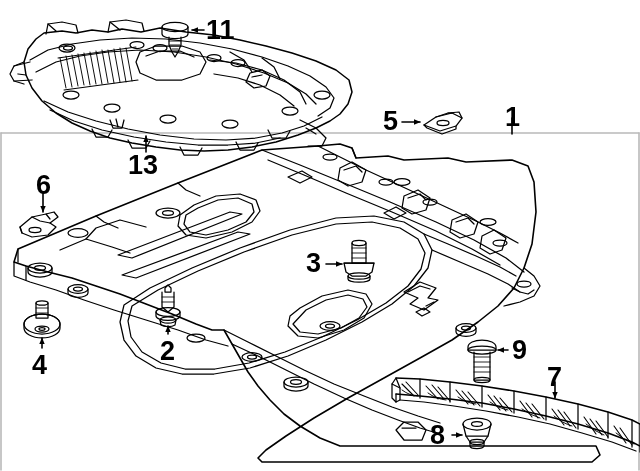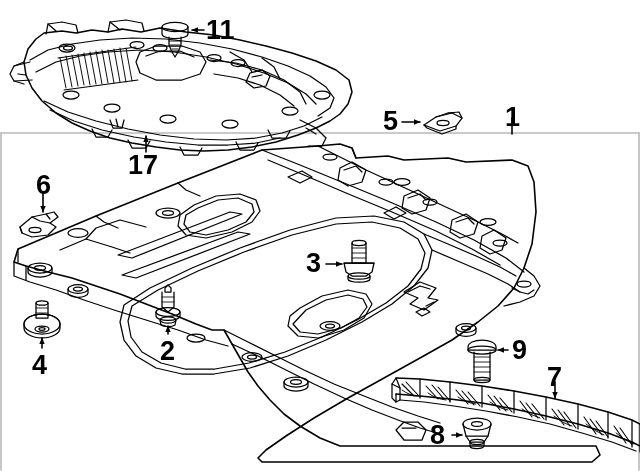--- a/index.html
+++ b/index.html
@@ -447,17 +447,17 @@
   <div class="callout callout-lg" style="left:383px; top:108px;">5</div>
 
   <div class="callout callout-lg" style="left:36px; top:172px;">6</div>
 
   <div class="callout callout-lg" style="left:547px; top:364px;">7</div>
 
   <div class="callout callout-lg" style="left:430px; top:422px;">8</div>
 
   <div class="callout callout-lg" style="left:512px; top:337px;">9</div>
 
-  <div class="callout callout-lg" style="left:128px; top:152px;">17</div>
+  <div class="callout callout-lg" style="left:128px; top:152px;">13</div>
 
   <div class="callout callout-lg" style="left:206px; top:17px;">11</div>
 
 </div>
 
 </body></html>

